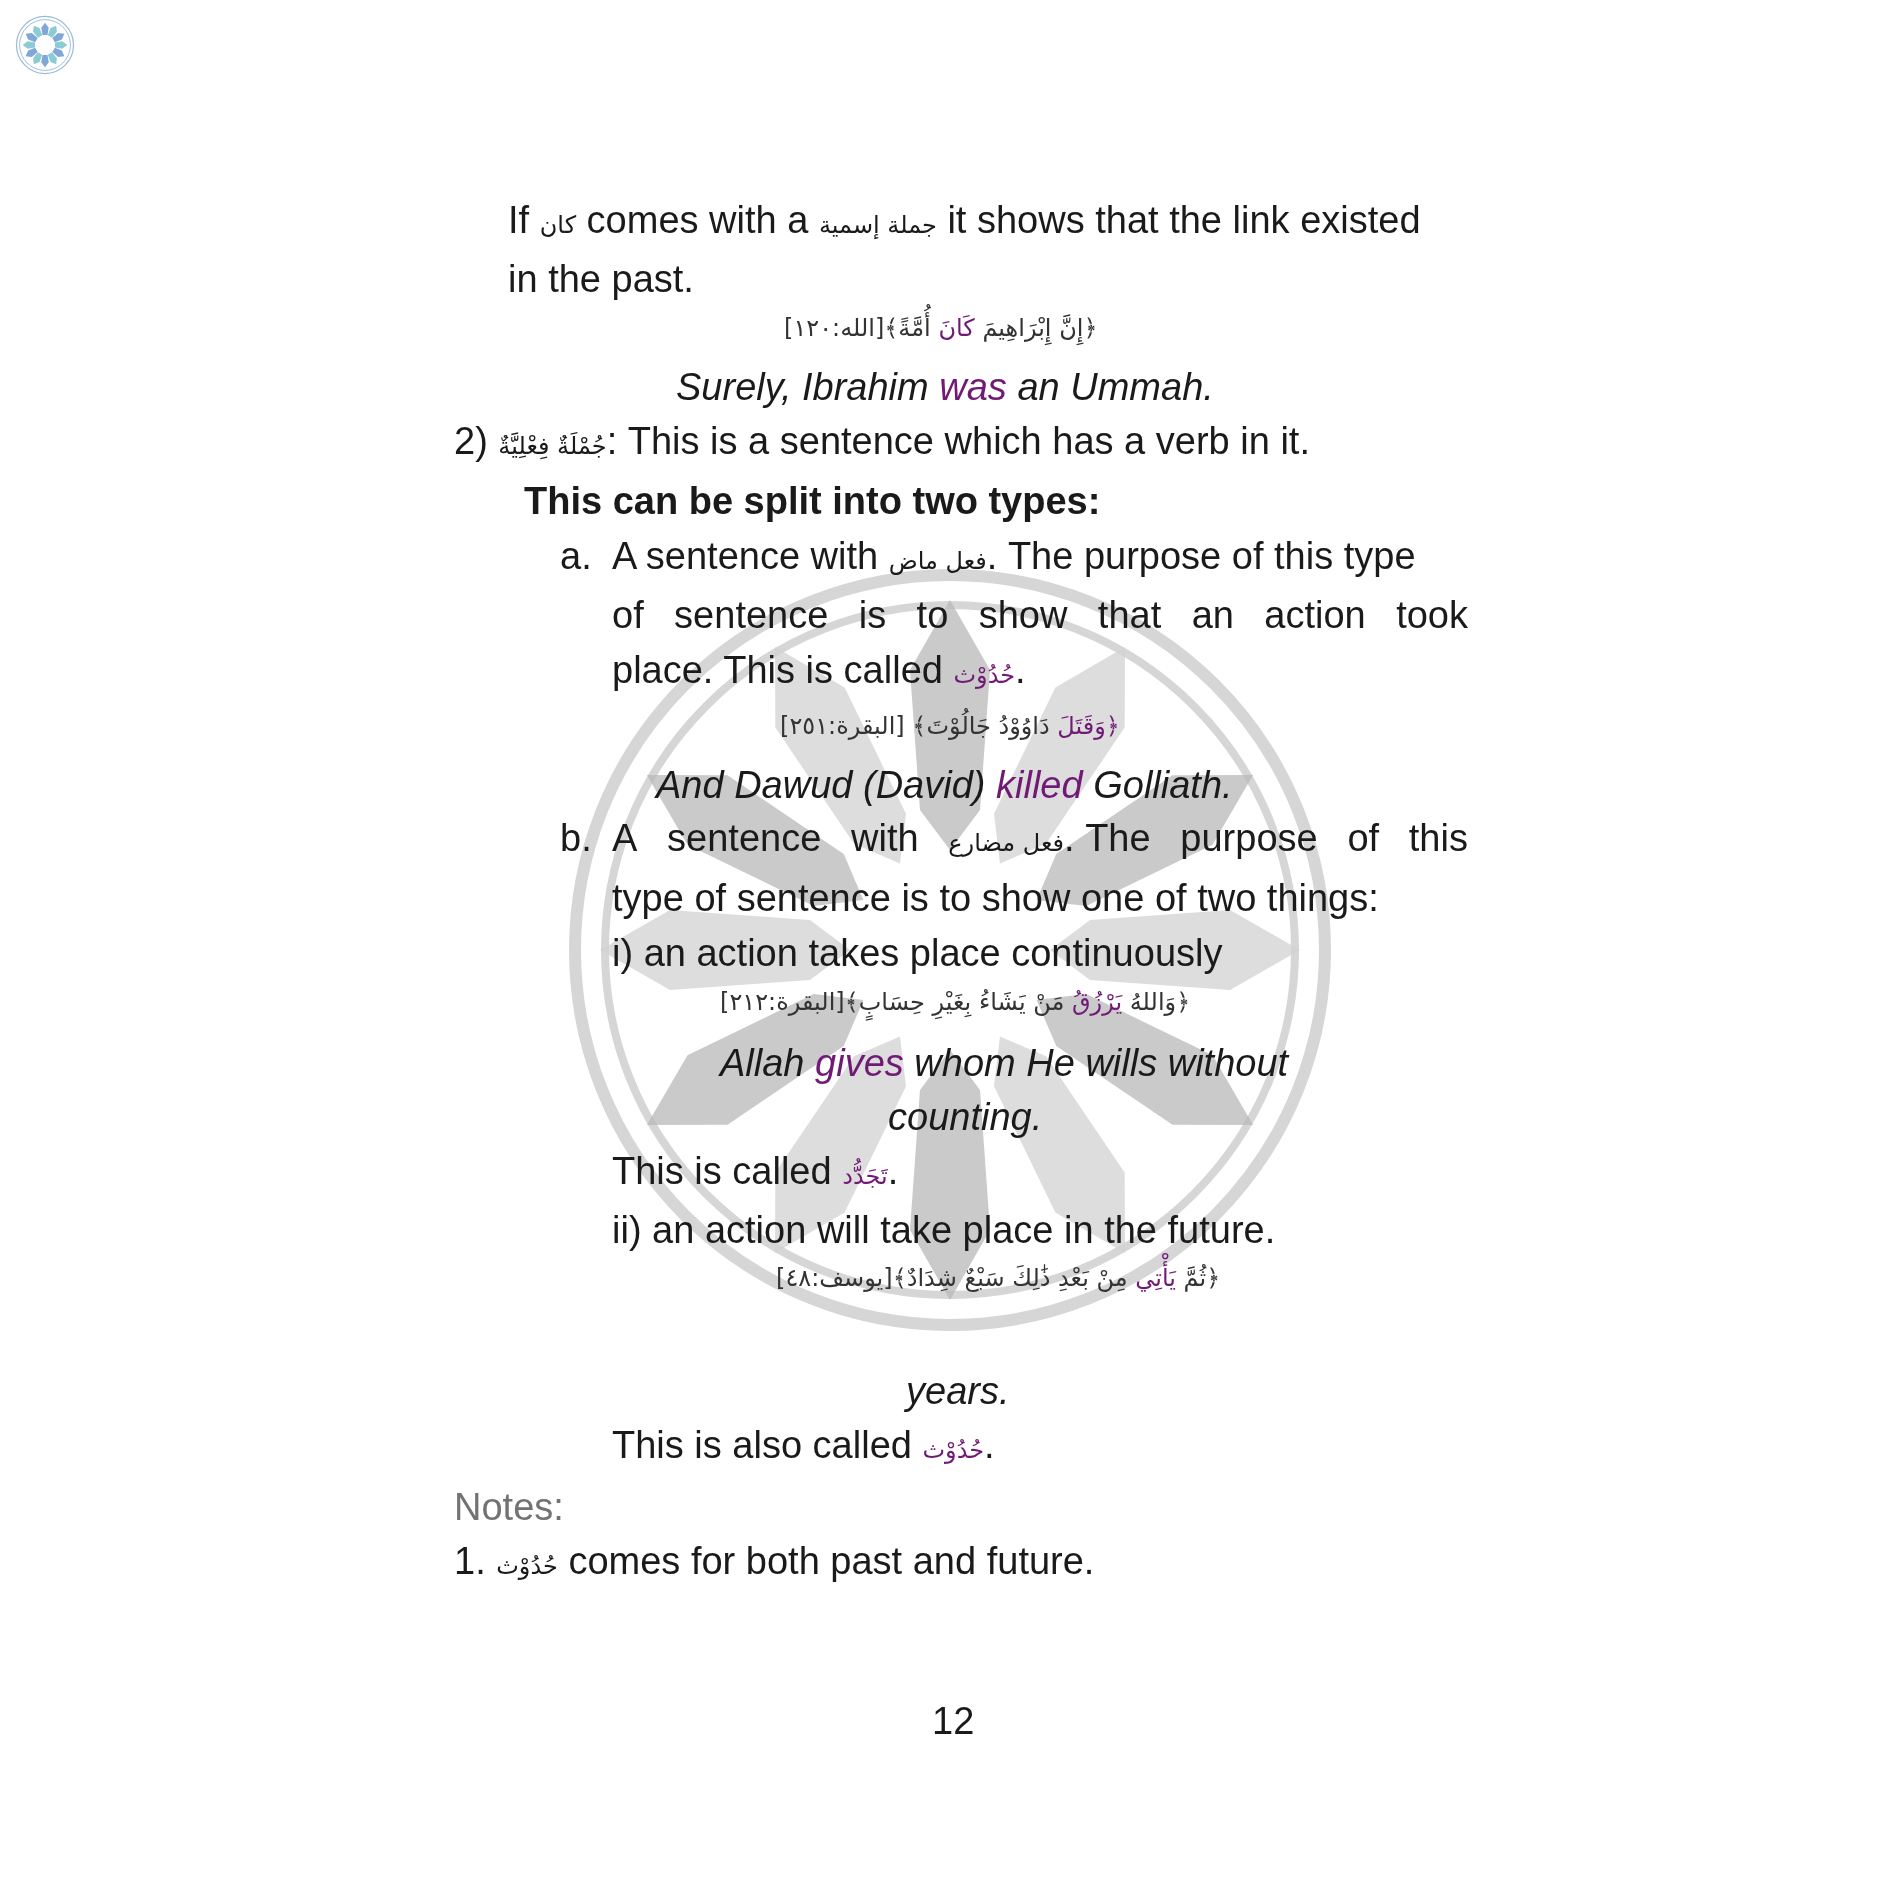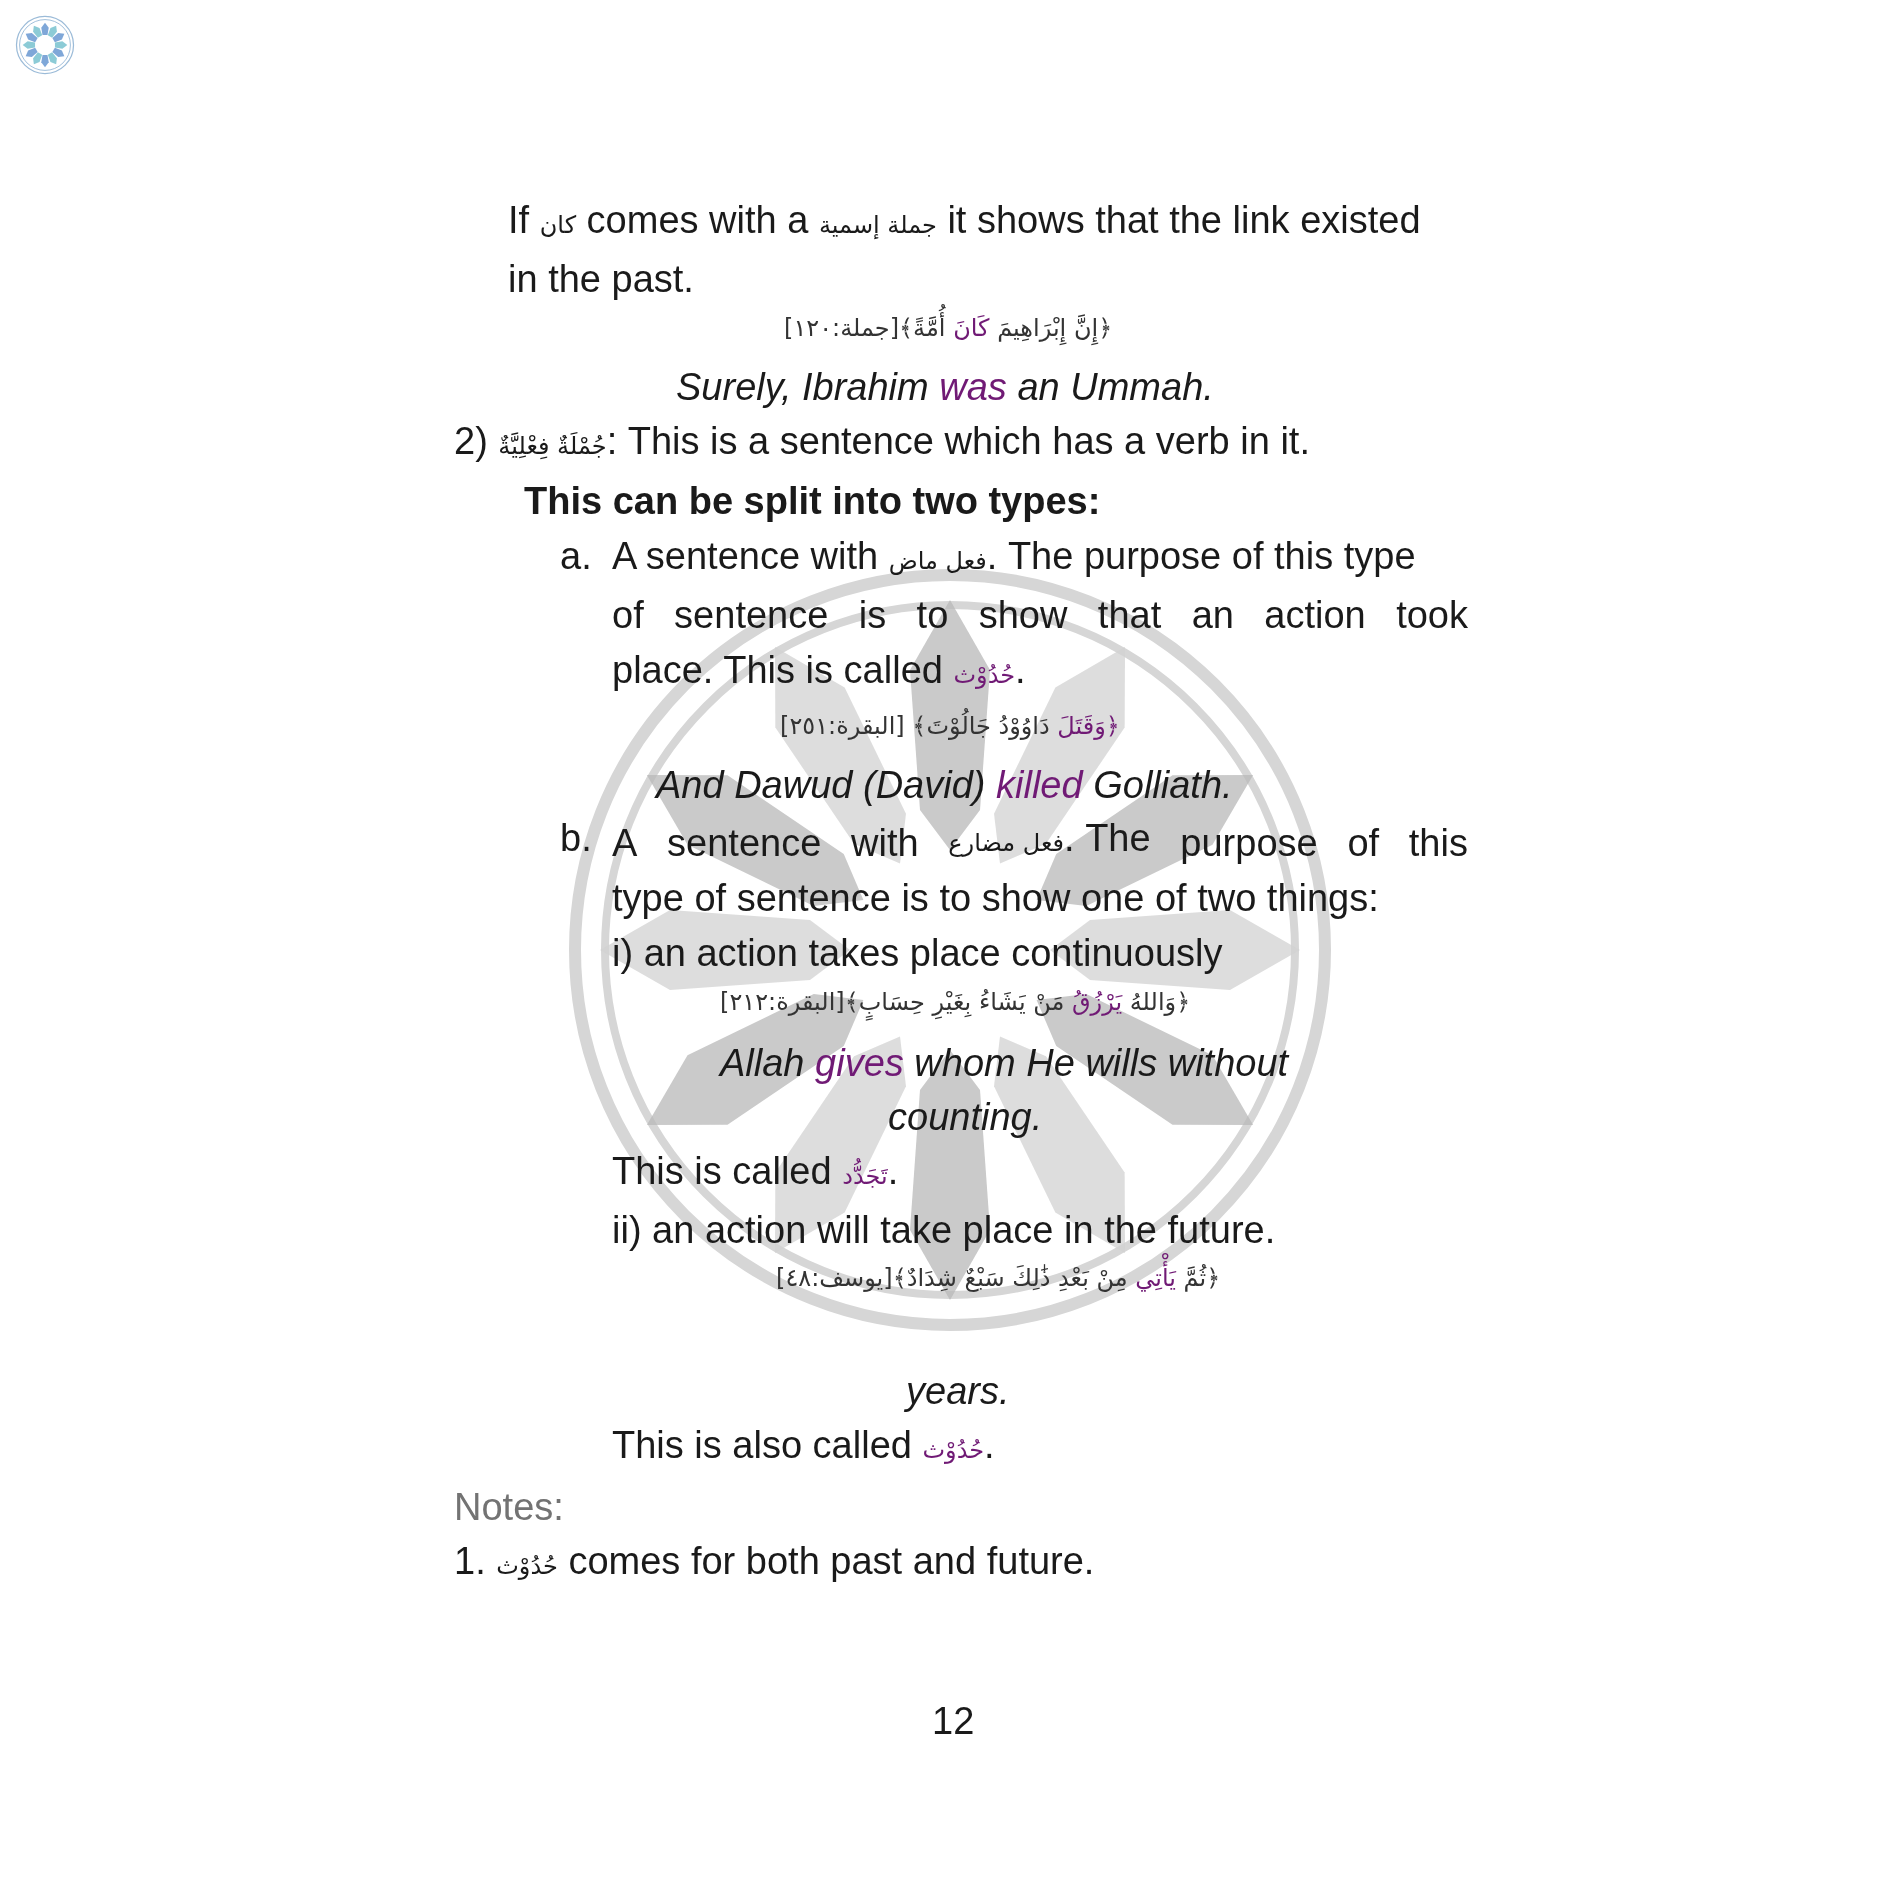--- a/index.html
+++ b/index.html
@@ -7,21 +7,21 @@
       width: 1880px; height: 1880px; background: #ffffff; position: relative; overflow: hidden;
       font-family: "Liberation Sans", "DejaVu Sans", sans-serif; color: #1a1a1a;
     }
     .logo { position: absolute; left: 14px; top: 14px; width: 62px; height: 62px; }
     .watermark { position: absolute; left: 560px; top: 560px; width: 780px; height: 780px; opacity: 1; pointer-events: none; }
     .page { position: absolute; left: 0; top: 0; width: 1734px; height: 1880px; }
     .line { position: absolute; font-size: 38px; line-height: 46px; white-space: nowrap; }
     .ar { font-family: "DejaVu Sans", sans-serif; font-size: 24px; direction: rtl; unicode-bidi: isolate; }
     .hl { color: #701a75; margin-top: 20px; }
     .it { font-style: italic; }
-    .justify-line { display: flex; justify-content: space-between; align-items: flex-end; }
+    .justify-line { display: flex; justify-content: space-between; }
     .notes-title { color: #737373; font-weight: normal; }
     .page-number { position: absolute; left: 932px; top: 1700px; font-size: 38px; }
     .verse { position: absolute; white-space: nowrap; direction: rtl; font-family: "DejaVu Sans", sans-serif; font-size: 24px; color: #333; }
   </style>
 </head>
 <body>
 
 <svg class="logo" viewBox="0 0 100 100">
   <circle cx="50" cy="50" r="46" fill="none" stroke="#9bbbd8" stroke-width="2"></circle>
   <circle cx="50" cy="50" r="41" fill="none" stroke="#9bbbd8" stroke-width="1.5"></circle>
@@ -109,21 +109,21 @@
 </svg>
 
 <div class="page">
 
   <div class="line" style="left:508px; top:197px;">
     <span>If </span><span class="ar">كان</span><span> comes with a </span><span class="ar">جملة إسمية</span><span> it shows that the link existed</span>
   </div>
   <div class="line" style="left:508px; top:256px;">in the past.</div>
 
   <div class="verse" style="left:784px; top:314px;">
-    <span>﴿إِنَّ إِبْرَاهِيمَ </span><span class="hl">كَانَ</span><span> أُمَّةً﴾</span><span>[جملة:١٢٠]</span>
+    <span>﴿إِنَّ إِبْرَاهِيمَ </span><span class="hl">كَانَ</span><span> أُمَّةً﴾</span><span>[الله:١٢٠]</span>
   </div>
   <div class="line it" style="left:676px; top:364px;">
     <span>Surely, Ibrahim </span><span class="hl">was</span><span> an Ummah.</span>
   </div>
 
   <div class="line" style="left:454px; top:418px;">
     <span>2)</span>
     <span class="ar">جُمْلَةٌ فِعْلِيَّةٌ</span><span>: This is a sentence which has a verb in it.</span>
   </div>
   <div class="line" style="left:524px; top:478px;font-weight:bold;">This can be split into two types:</div>

